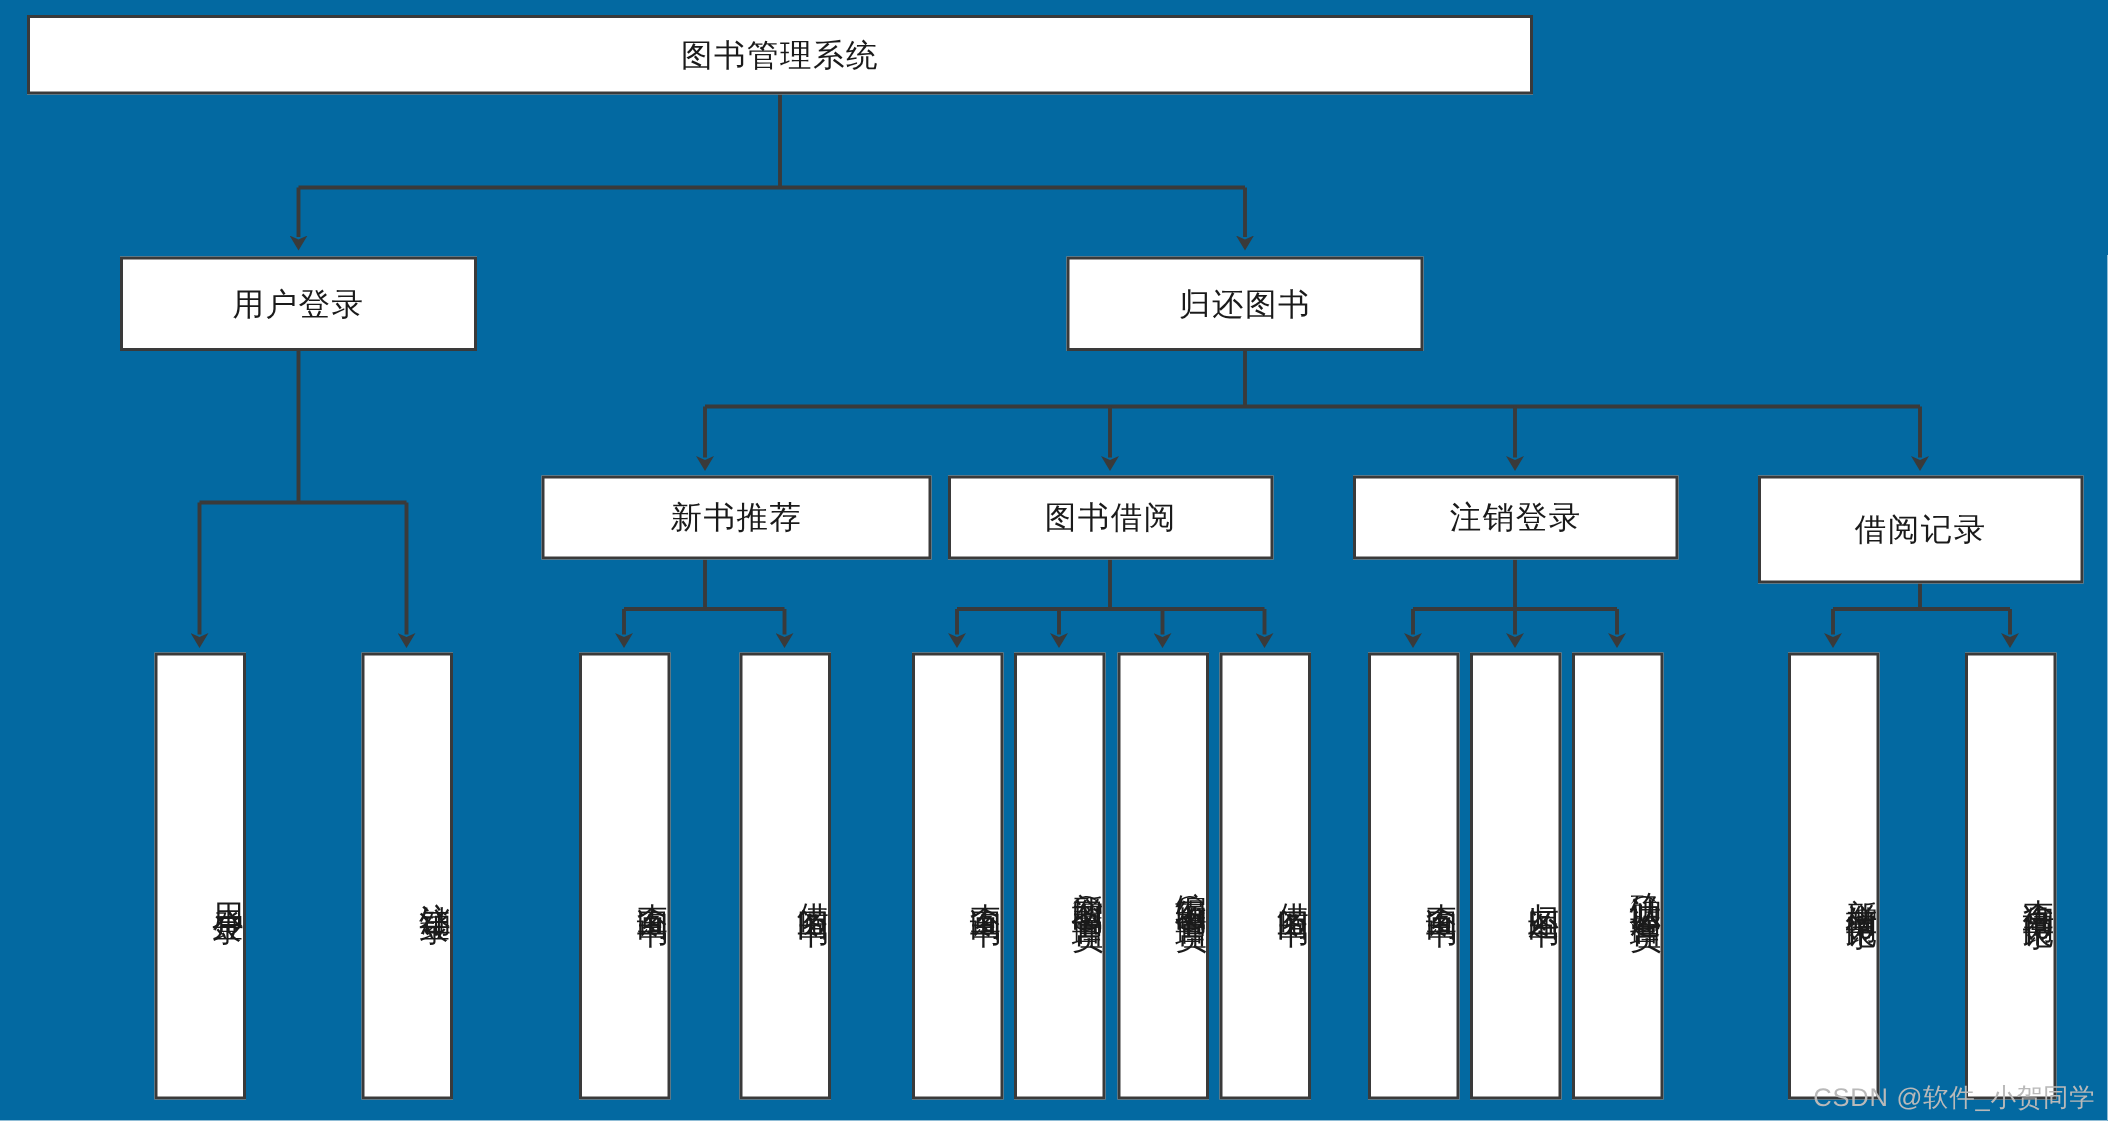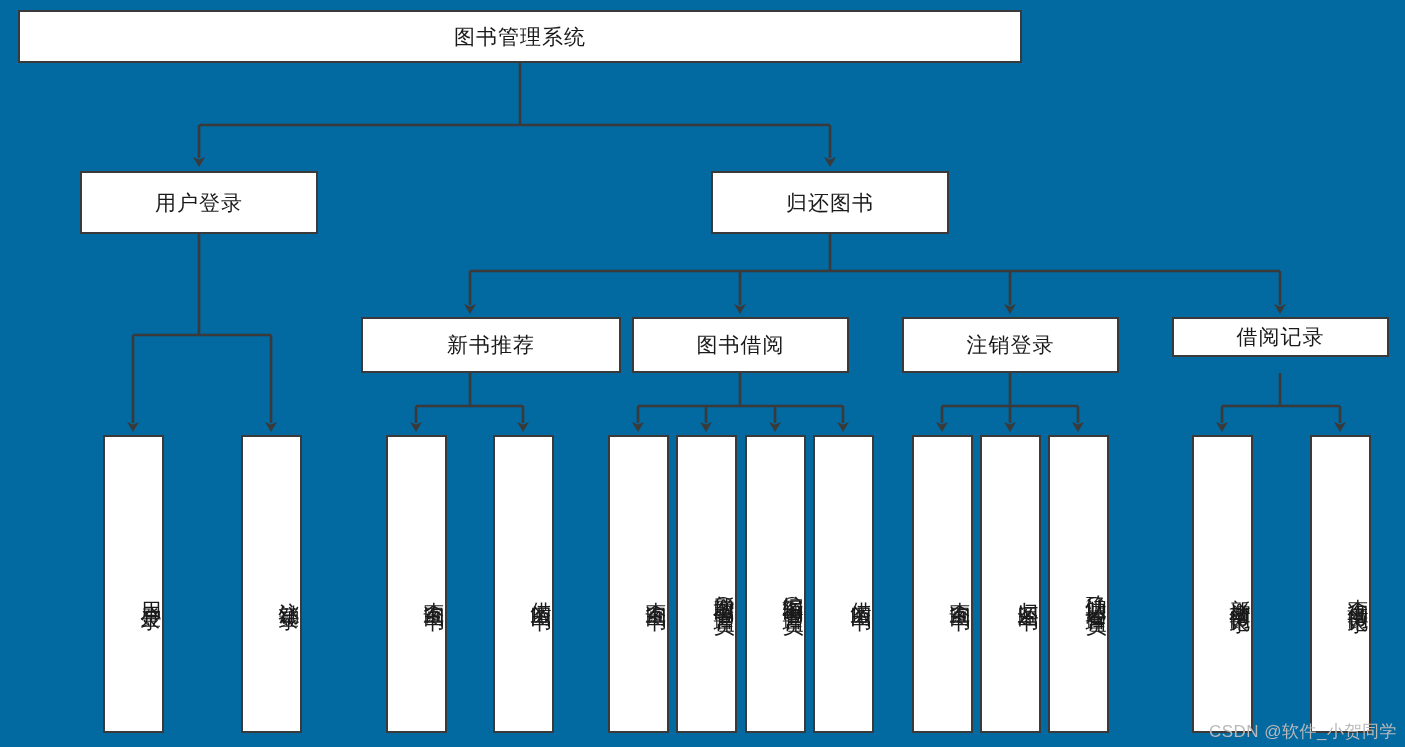--- a/index.html
+++ b/index.html
@@ -132,21 +132,21 @@
 
   <div class="node horiz" style="left:361px; top:317px; width:260px; height:56px;">
     <span>新书推荐</span>
   </div>
   <div class="node horiz" style="left:632px; top:317px; width:217px; height:56px;">
     <span>图书借阅</span>
   </div>
   <div class="node horiz" style="left:902px; top:317px; width:217px; height:56px;">
     <span>注销登录</span>
   </div>
-  <div class="node horiz" style="left:1172px; top:317px; width:217px; height:40px;">
+  <div class="node horiz" style="left:1172px; top:317px; width:217px; height:72px;">
     <span>借阅记录</span>
   </div>
 
   <div class="node vert" style="left:103px; top:435px; width:61px; height:298px;">
     <span class="vtext">用户登录</span>
   </div>
   <div class="node vert" style="left:241px; top:435px; width:61px; height:298px;">
     <span class="vtext">注销登录</span>
   </div>
 

